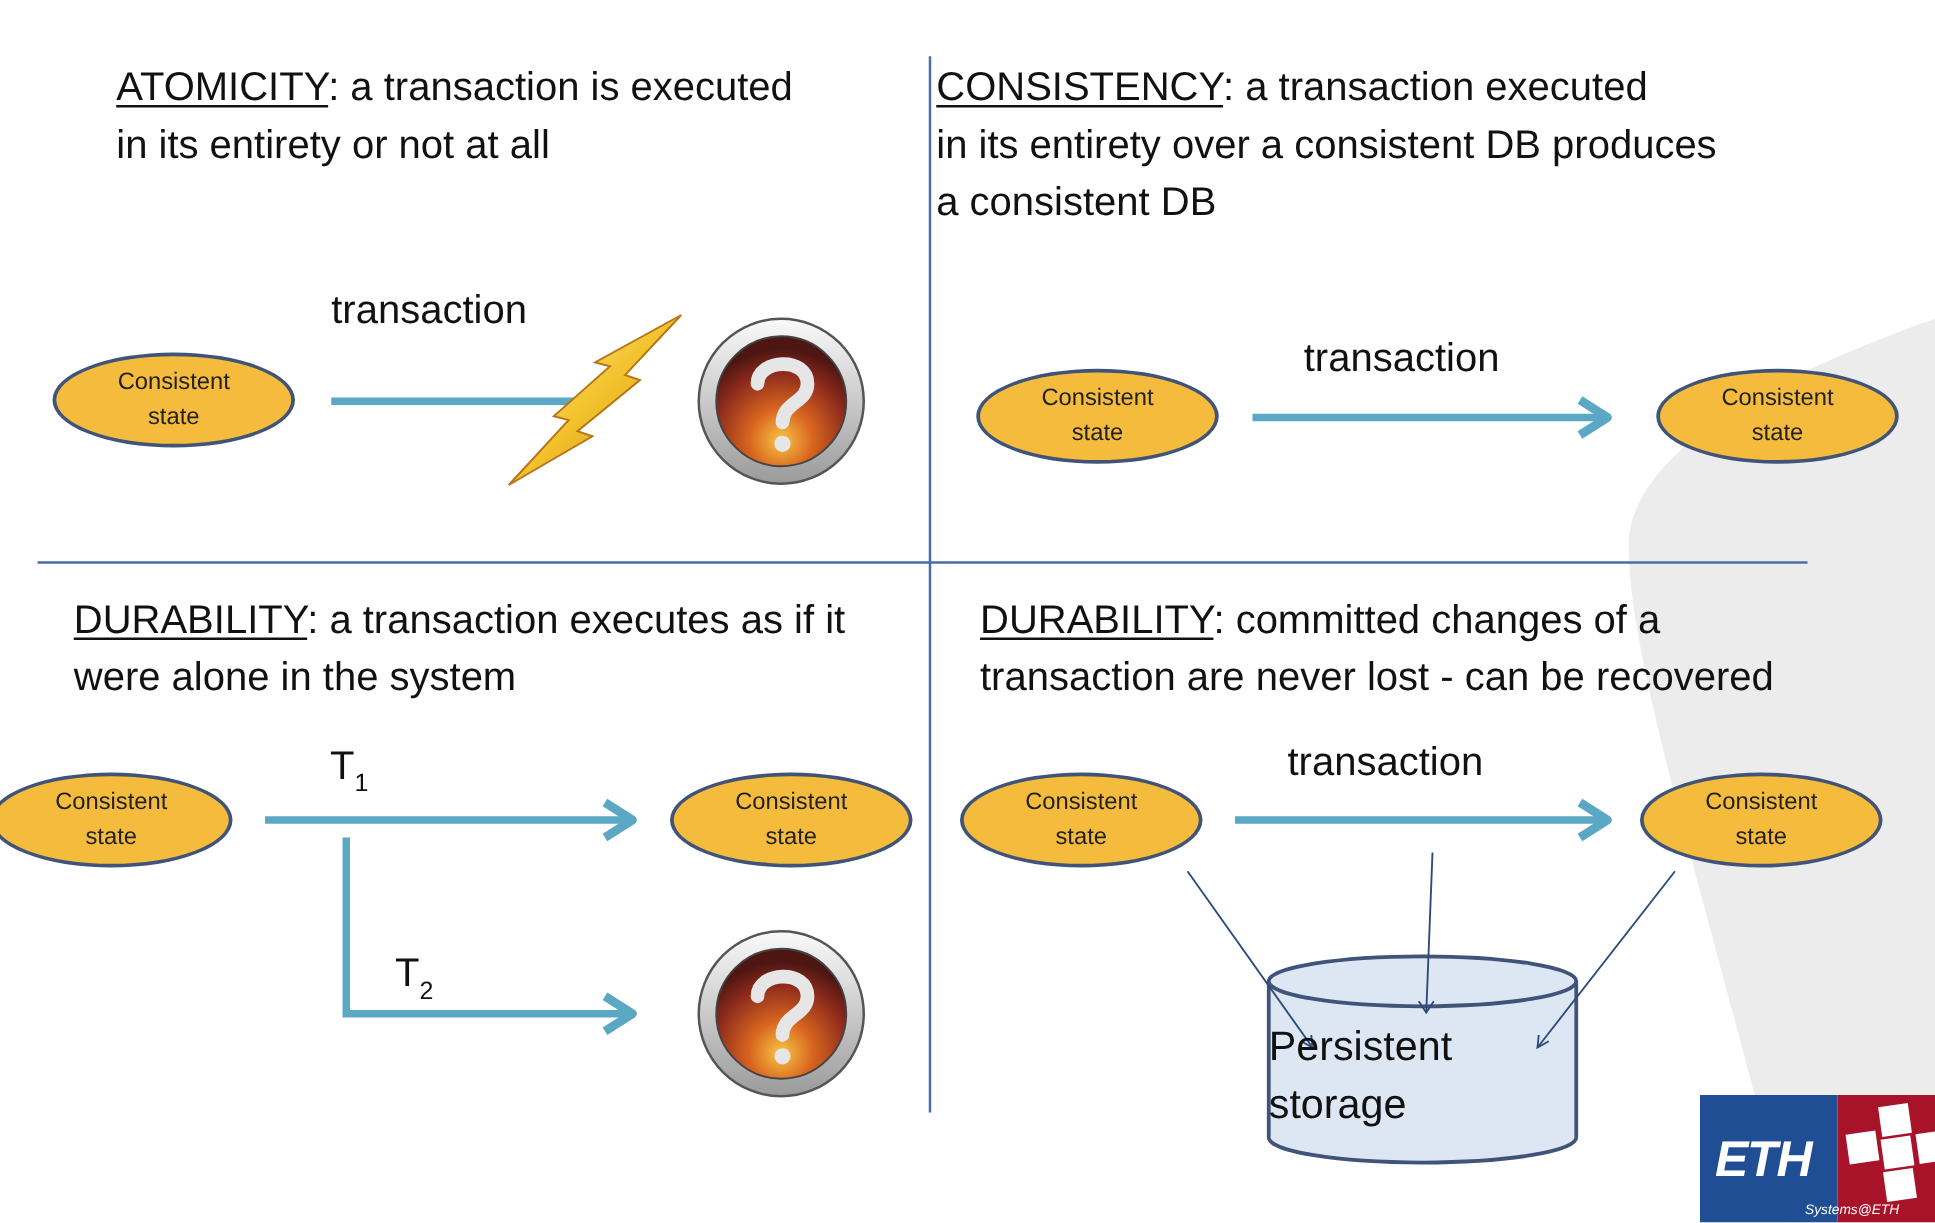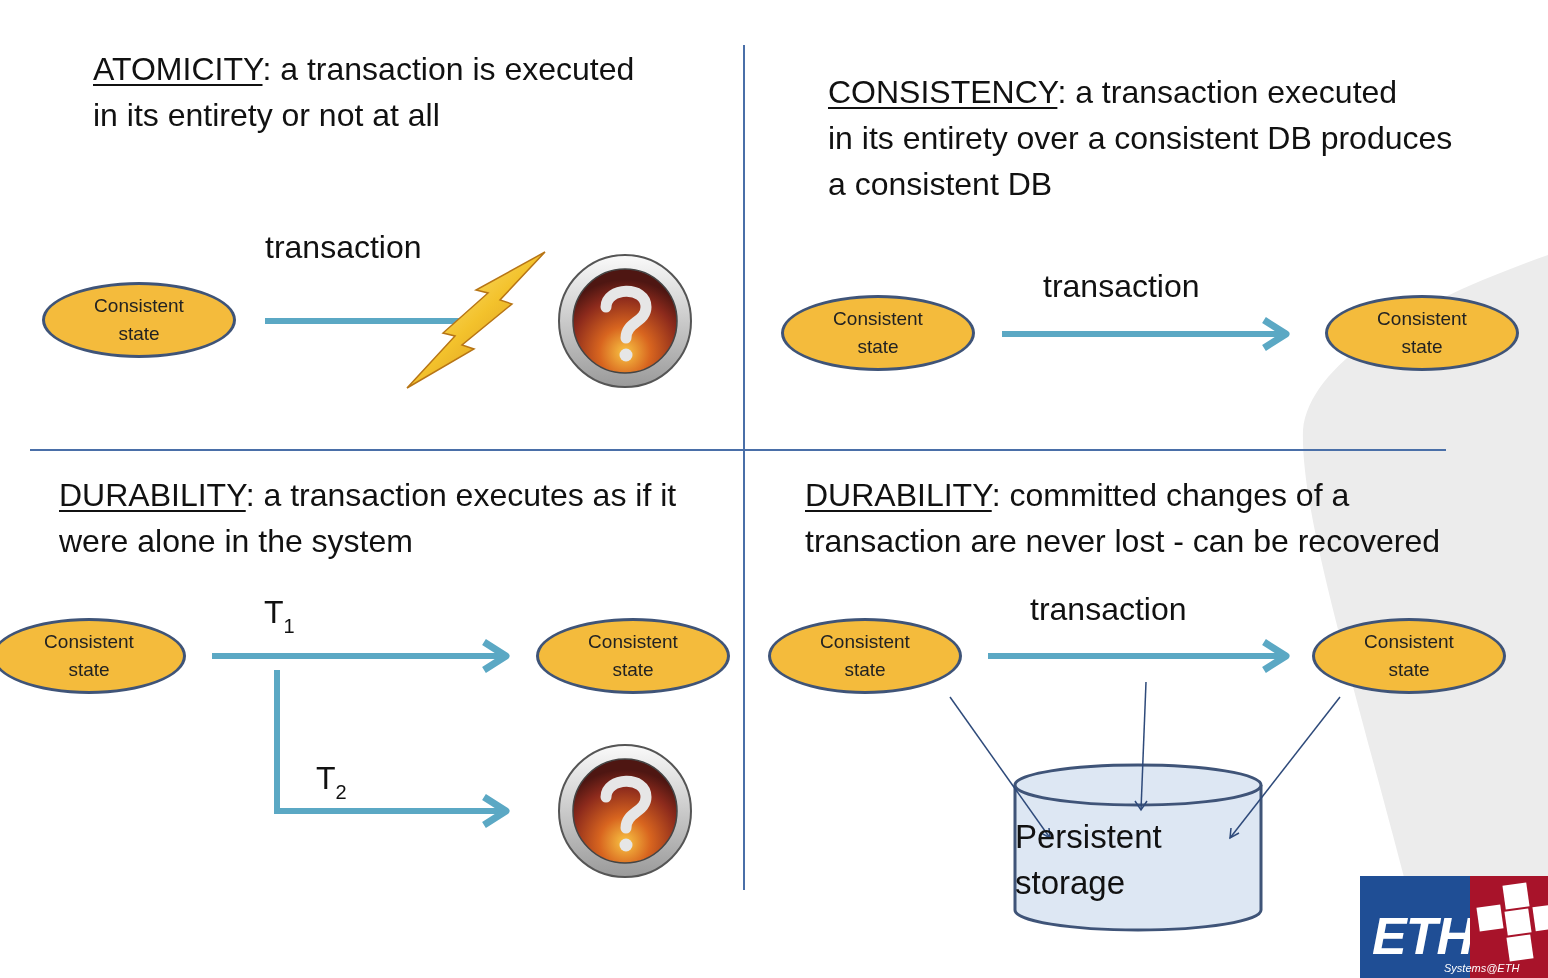--- a/index.html
+++ b/index.html
@@ -14,21 +14,21 @@
              background:#f4bb3c; border:3px solid #3f5478; box-sizing:border-box;
              display:flex; flex-direction:column; align-items:center; justify-content:center;
              font-size:19px; line-height:28px; color:#222; text-align:center; }
   .divider-v { position:absolute; left:743px; top:45px; width:2px; height:845px; background:#4a6fa8; }
   .divider-h { position:absolute; left:30px; top:449px; width:1416px; height:2px; background:#4a6fa8; }
   .sub { font-size:20px; position:relative; top:10px; }
   .storage-text { position:absolute; font-size:33px; line-height:46px; color:#111; }
   .eth { position:absolute; left:1360px; top:876px; width:188px; height:102px; }
   .eth-blue { position:absolute; left:0; top:0; width:110px; height:102px; background:#1f4e95; }
   .eth-red { position:absolute; left:110px; top:0; width:78px; height:102px; background:#a8132a; }
-  .eth-word { position:absolute; left:12px; top:30px; font-size:52px; font-weight:bold; font-style:italic; color:#fff; letter-spacing:-1px; }
+  .eth-word { position:absolute; left:12px; top:30px; font-size:40px; font-weight:bold; font-style:italic; color:#fff; letter-spacing:-1px; }
   .eth-sub { position:absolute; left:84px; top:86px; font-size:11px; font-style:italic; color:#fff; white-space:nowrap; }
 </style>
 </head>
 <body>
 
 <svg class="bgshape" width="1548" height="978">
   <path d="M1548,255 C1420,300 1310,360 1303,430 C1300,520 1360,700 1430,978 L1548,978 Z" fill="#ececec"></path>
 </svg>
 
 <div class="divider-v"></div>
@@ -68,21 +68,21 @@
       <stop offset="0" stop-color="#fafafa"></stop>
         <stop offset="1" stop-color="#9a9a9a"></stop>
     </linearGradient>
   </defs>
   <circle cx="69" cy="69" r="66" fill="url(#qring)" stroke="#555" stroke-width="2"></circle>
   <circle cx="69" cy="69" r="52" fill="url(#qfire)" stroke="#444" stroke-width="1.5"></circle>
   <path d="M50,55 C50,35 90,33 90,55 C90,70 70,70 70,86" fill="none" stroke="#e6e6e6" stroke-width="11" stroke-linecap="round"></path>
   <circle cx="70" cy="103" r="6.5" fill="#e6e6e6"></circle>
 </svg>
 
-<div class="qtext" style="left:828px; top:46px;margin-top:23px;">
+<div class="qtext" style="left:749px; top:46px;">
   <div><span class="kw">CONSISTENCY</span><span>: a transaction executed</span></div>
   <div>in its entirety over a consistent DB produces</div>
   <div>a consistent DB</div>
 </div>
 <div class="lbl" style="left:1043px; top:268px;">transaction</div>
 <div class="ellipse" style="left:781px; top:295px;">
   <span>Consistent</span>
   <span>state</span>
 </div>
 <div class="ellipse" style="left:1325px; top:295px;">
@@ -118,21 +118,21 @@
     <polyline points="284,167 306,181 284,195" fill="none" stroke="#5ba8c4" stroke-width="7" stroke-linejoin="round"></polyline>
   </g>
 </svg>
 <svg class="abs" style="left:556px; top:742px;" width="138" height="138">
   <circle cx="69" cy="69" r="66" fill="url(#qring)" stroke="#555" stroke-width="2"></circle>
   <circle cx="69" cy="69" r="52" fill="url(#qfire)" stroke="#444" stroke-width="1.5"></circle>
   <path d="M50,55 C50,35 90,33 90,55 C90,70 70,70 70,86" fill="none" stroke="#e6e6e6" stroke-width="11" stroke-linecap="round"></path>
   <circle cx="70" cy="103" r="6.5" fill="#e6e6e6"></circle>
 </svg>
 
-<div class="qtext" style="left:784px; top:472px;margin-left:21px;">
+<div class="qtext" style="left:784px; top:472px;">
   <div><span class="kw">DURABILITY</span><span>: committed changes of a</span></div>
   <div>transaction are never lost - can be recovered</div>
 </div>
 <div class="lbl" style="left:1030px; top:591px;">transaction</div>
 <div class="ellipse" style="left:768px; top:618px;">
   <span>Consistent</span>
   <span>state</span>
 </div>
 <div class="ellipse" style="left:1312px; top:618px;">
   <span>Consistent</span>

